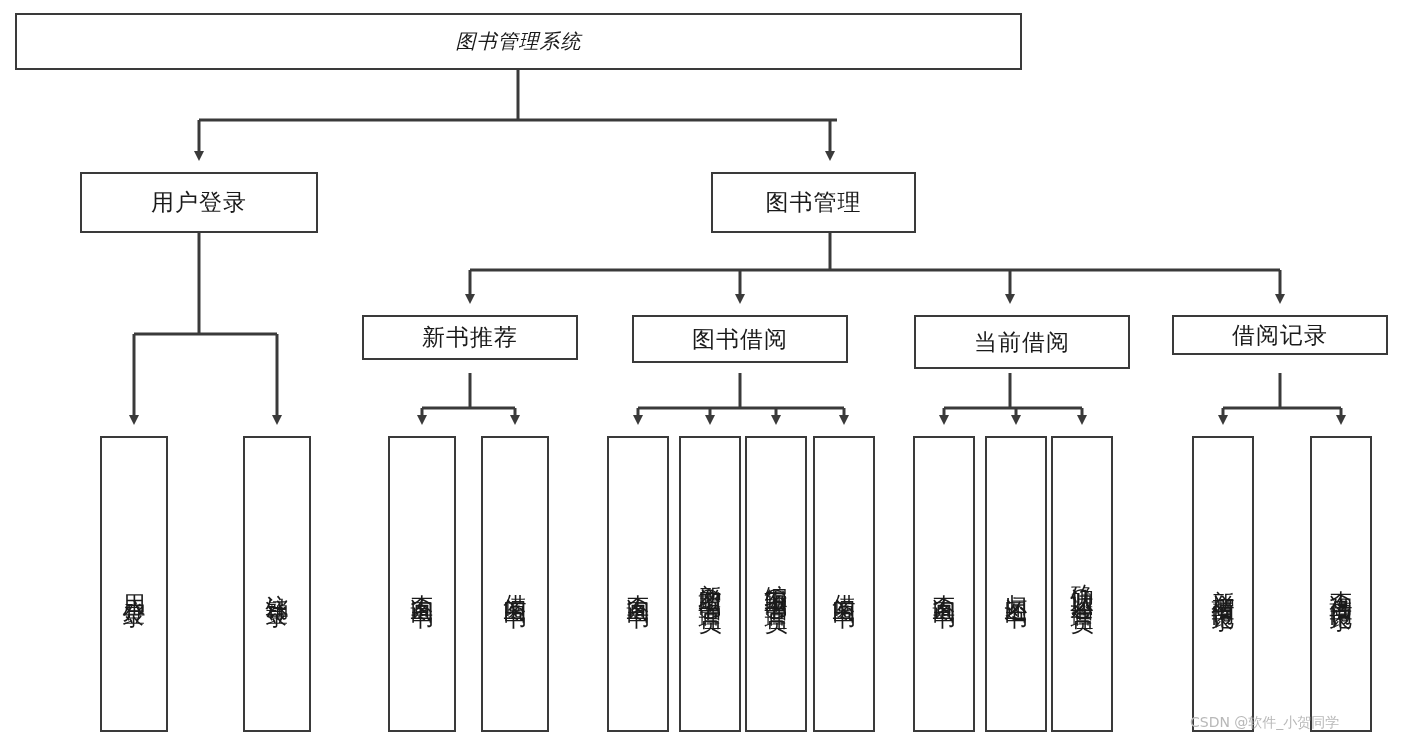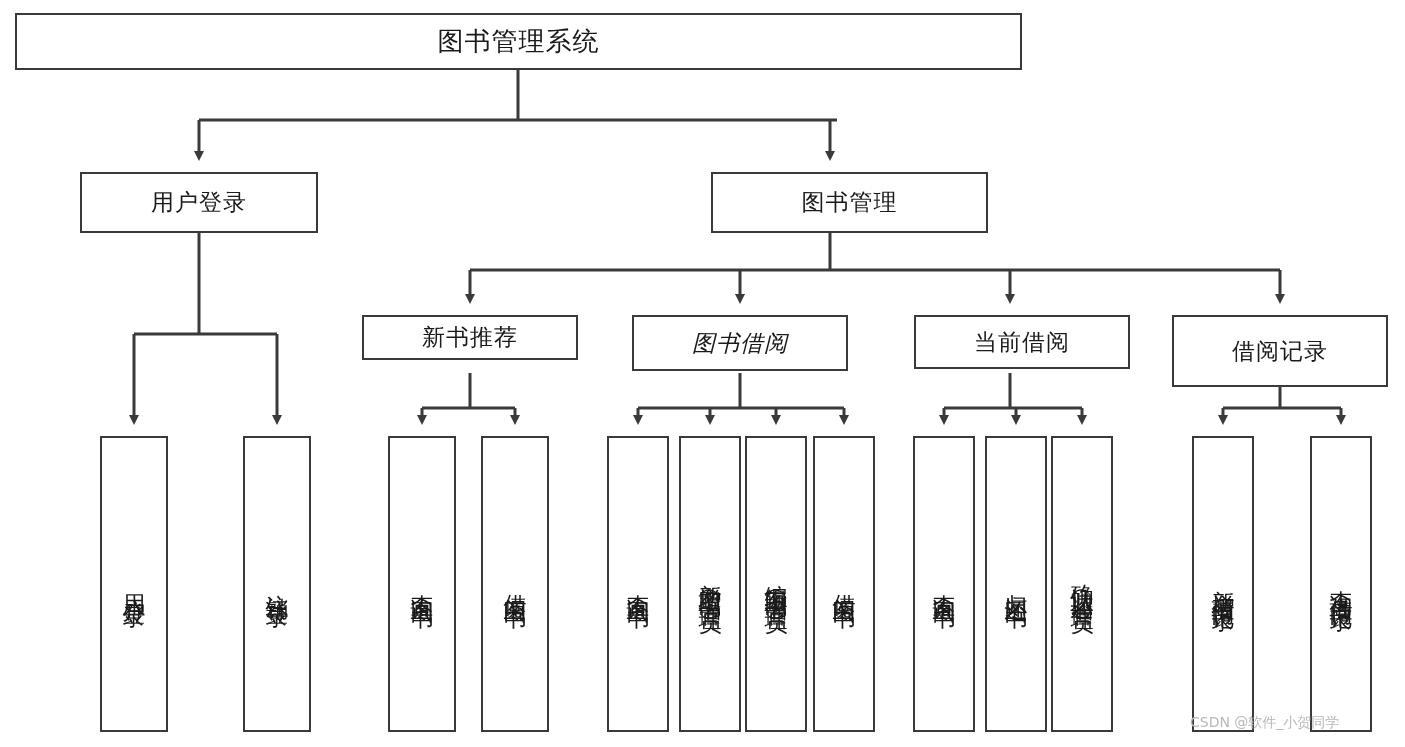--- a/index.html
+++ b/index.html
@@ -36,22 +36,23 @@
     justify-content: center;
     color: #1a1a1a;
   }
   .node .label {
     display: block;
     text-align: center;
     line-height: 1.08;
   }
   
   .node-root .label {
-    font-size: 26px;
+    font-size: 20px;
     letter-spacing: 1px;
+    font-style: italic;
   }
   
   .node-h .label {
     font-size: 23px;
     letter-spacing: 1px;
   }
   
   .node-v {
     align-items: center;
     justify-content: center;
@@ -127,34 +128,34 @@
     </g>
   </svg>
 
   <div class="node node-root" style="left:15px; top:13px; width:1007px; height:57px;">
     <span class="label">图书管理系统</span>
   </div>
 
   <div class="node node-h" style="left:80px; top:172px; width:238px; height:61px;">
     <span class="label">用户登录</span>
   </div>
-  <div class="node node-h" style="left:711px; top:172px; width:277px; height:61px;">
+  <div class="node node-h" style="left:711px; top:172px; width:205px; height:61px;">
     <span class="label">图书管理</span>
   </div>
 
   <div class="node node-h" style="left:362px; top:315px; width:216px; height:45px;">
     <span class="label">新书推荐</span>
   </div>
-  <div class="node node-h" style="left:632px; top:315px; width:216px; height:56px;font-style:italic;">
+  <div class="node node-h" style="left:632px; top:315px; width:216px; height:48px;">
     <span class="label">图书借阅</span>
   </div>
   <div class="node node-h" style="left:902px; top:315px; width:216px; height:54px;margin-left:12px;">
     <span class="label">当前借阅</span>
   </div>
-  <div class="node node-h" style="left:1172px; top:315px; width:216px; height:72px;">
+  <div class="node node-h" style="left:1172px; top:315px; width:216px; height:40px;">
     <span class="label">借阅记录</span>
   </div>
 
   <div class="node node-v" style="left:100px; top:436px; width:68px; height:296px;">
     <span class="label">用户登录</span>
   </div>
   <div class="node node-v" style="left:243px; top:436px; width:68px; height:296px;">
     <span class="label">注销登录</span>
   </div>
 

